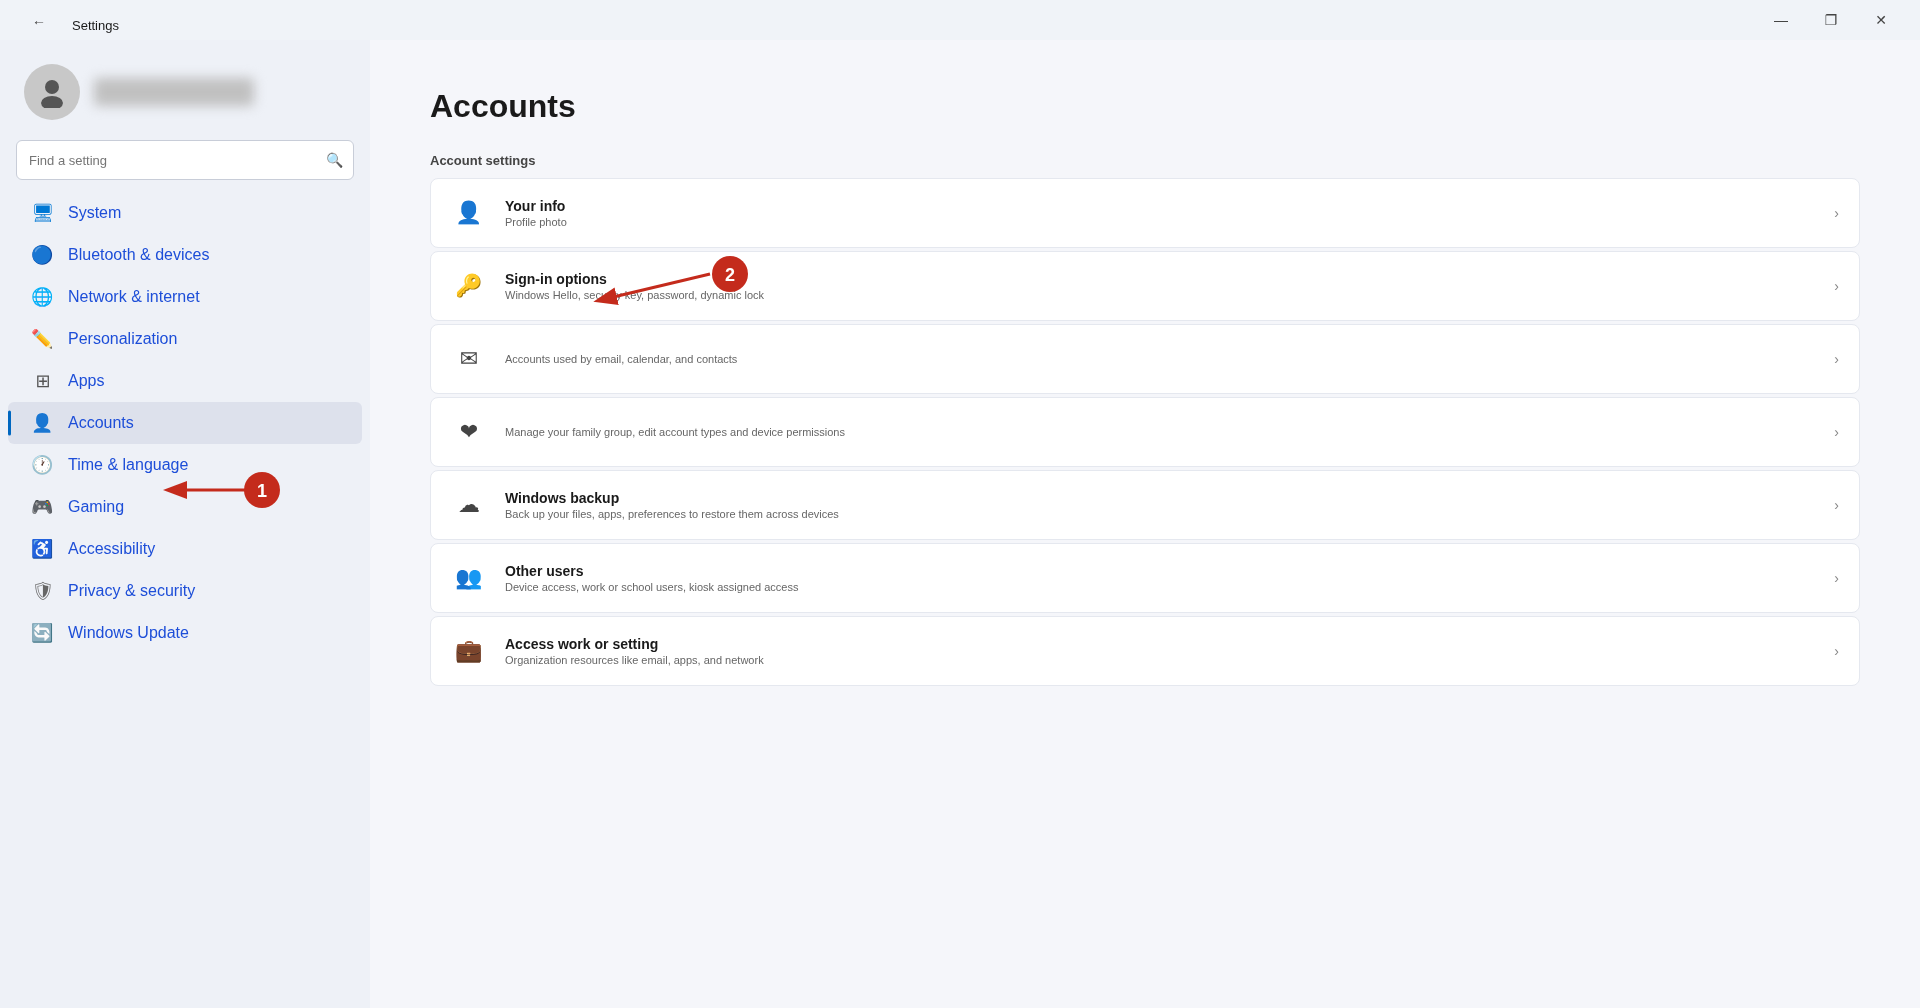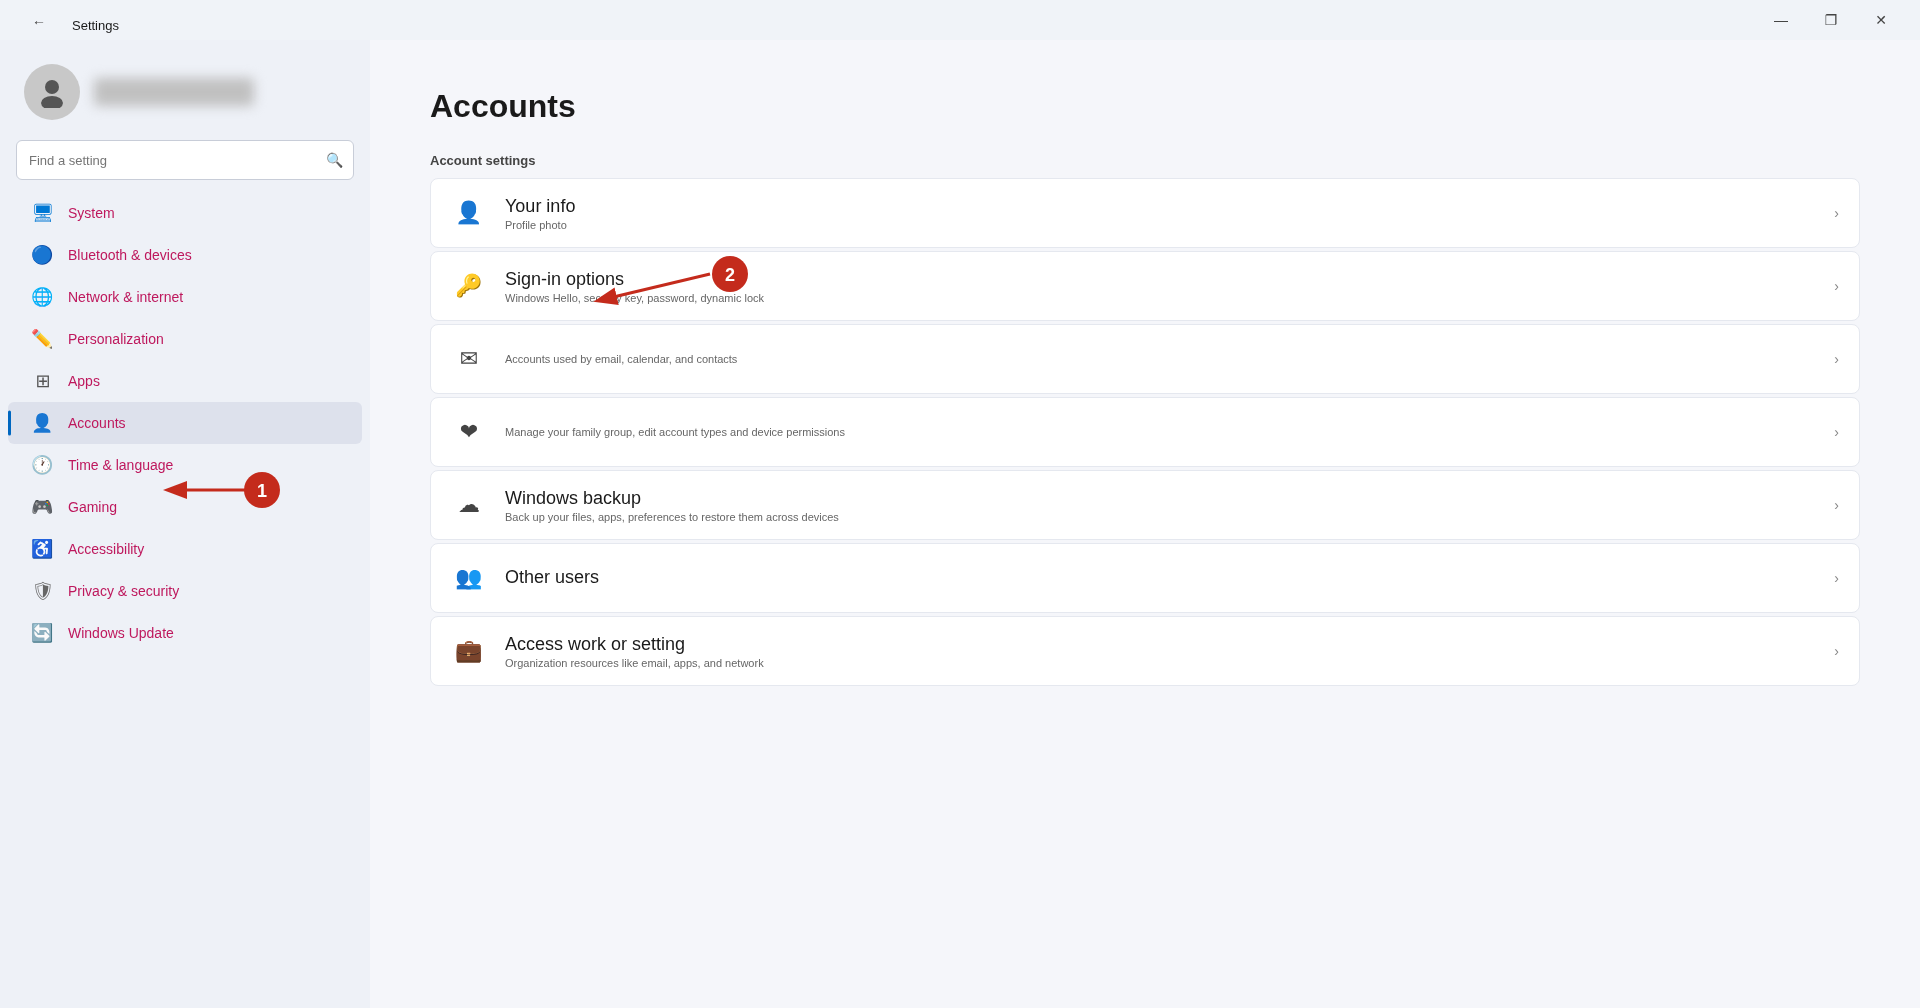--- a/index.html
+++ b/index.html
@@ -146,22 +146,22 @@
     .nav-icon {
       width: 22px;
       height: 22px;
       display: flex;
       align-items: center;
       justify-content: center;
       font-size: 18px;
       flex-shrink: 0;
     }
     .nav-label {
-      font-size: 14px;
-      color: #be185d;
+      font-size: 16px;
+      color: #1d4ed8;
     }
 
     
     .icon-system { color: #0078d4; }
     .icon-bluetooth { color: #0078d4; }
     .icon-network { color: #0078d4; }
     .icon-personalization { color: #e8a020; }
     .icon-apps { color: #555; }
     .icon-accounts { color: #0078d4; }
     .icon-time { color: #0078d4; }
@@ -217,22 +217,22 @@
       justify-content: center;
       font-size: 22px;
       color: #444;
       flex-shrink: 0;
     }
 
     .settings-item-text {
       flex: 1;
     }
     .settings-item-title {
-      font-size: 18px;
-      font-weight: 400;
+      font-size: 14px;
+      font-weight: 700;
       color: #1a1a1a;
       margin-bottom: 2px;
     }
     .settings-item-desc {
       font-size: 11px;
       color: #666;
     }
 
     .settings-item-chevron {
       color: #888;
@@ -382,20 +382,21 @@
             <div class="settings-item-text">
               <div class="settings-item-title">Windows backup</div>
               <div class="settings-item-desc">Back up your files, apps, preferences to restore them across devices</div>
             </div>
             <span class="settings-item-chevron">›</span>
           </div>
           <div class="settings-item">
             <div class="settings-item-icon">👥</div>
             <div class="settings-item-text">
               <div class="settings-item-title">Other users</div>
+              <div class="settings-item-desc">Device access, work or school users, kiosk assigned access</div>
             </div>
             <span class="settings-item-chevron">›</span>
           </div>
           <div class="settings-item">
             <div class="settings-item-icon">💼</div>
             <div class="settings-item-text">
               <div class="settings-item-title">Access work or setting</div>
               <div class="settings-item-desc">Organization resources like email, apps, and network</div>
             </div>
             <span class="settings-item-chevron">›</span>

